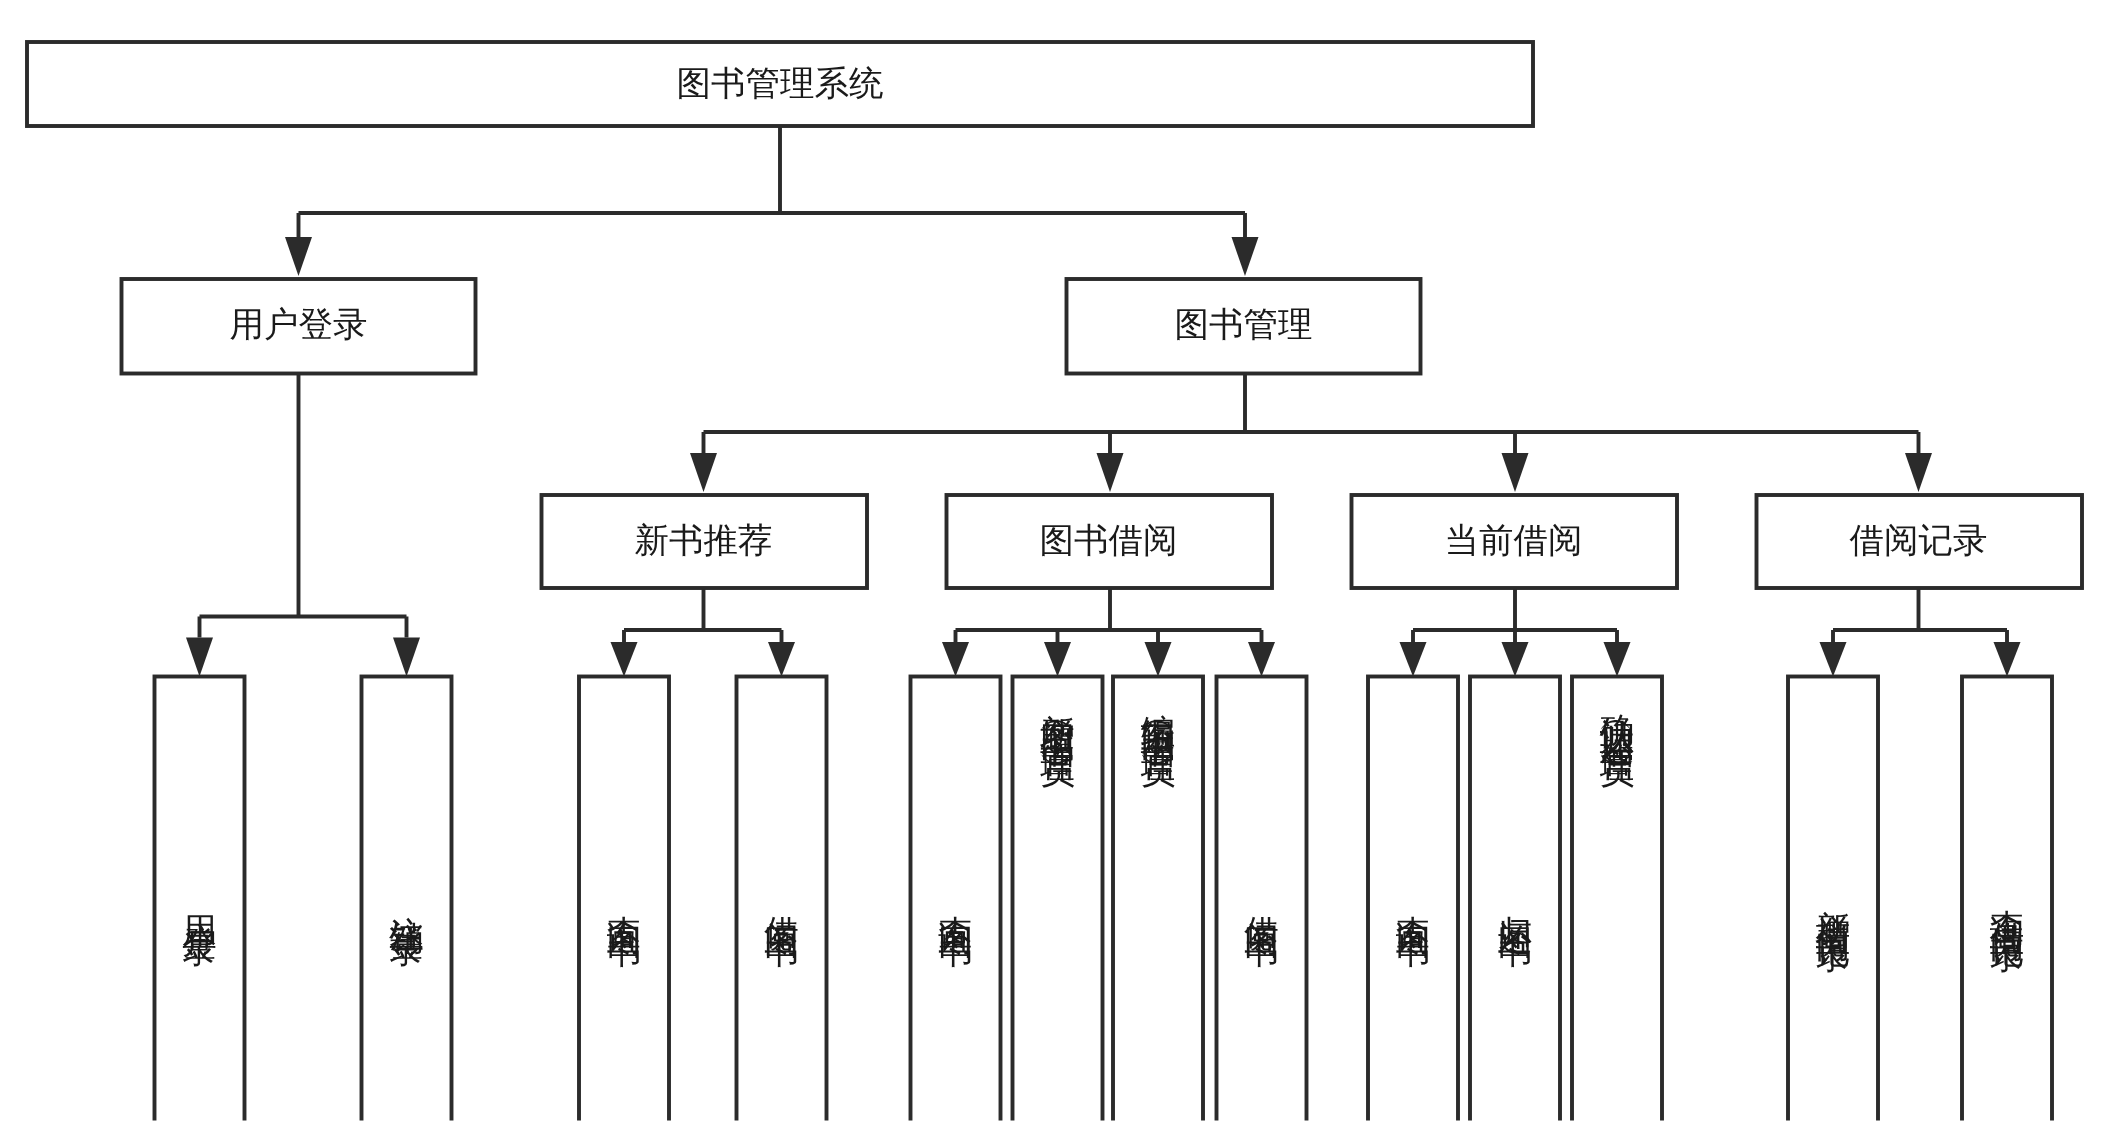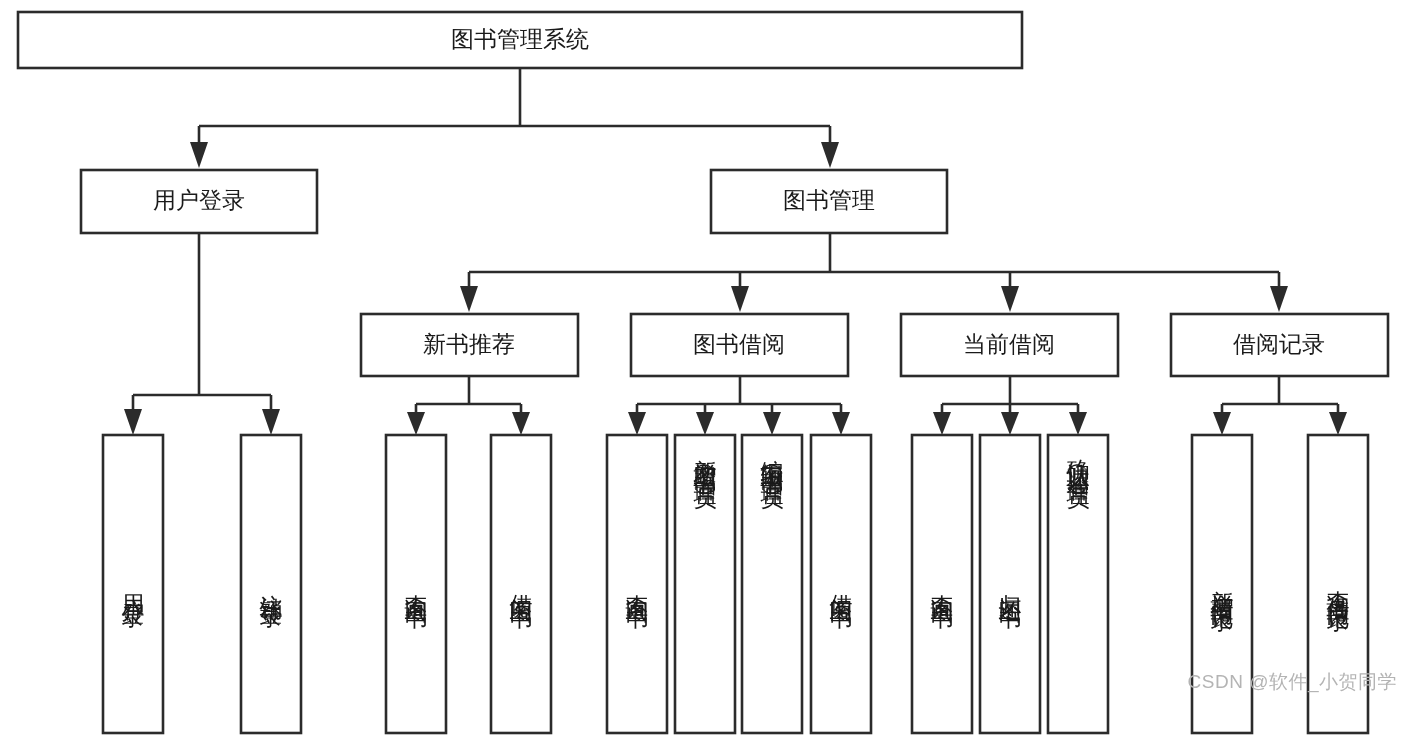--- a/index.html
+++ b/index.html
@@ -10,21 +10,21 @@
   body {
     width: 1405px;
     height: 747px;
     font-family: "Liberation Sans", "DejaVu Sans", sans-serif;
     overflow: hidden;
     position: relative;
   }
   #diagram-root {
     position: absolute;
     left: 0;
-    top: 0;
+    top: 16px;
     width: 1405px;
     height: 701px;
   }
   svg.canvas {
     display: block;
     width: 1405px;
     height: 747px;
   }
   .node-box {
     fill: #ffffff;
@@ -244,15 +244,14 @@
     <span class="leaf-label">确认归还（管理员）</span>
   </div>
 
   <div class="leaf-label-wrap" style="left:1192px; top:435px; width:60px; height:298px; justify-content:center; align-items:center;">
     <span class="leaf-label">新增借阅记录</span>
   </div>
   <div class="leaf-label-wrap" style="left:1308px; top:435px; width:60px; height:298px; justify-content:center; align-items:center;">
     <span class="leaf-label">查询借阅记录</span>
   </div>
 
-  <div class="watermark">CSDN @软件_小贺同学</div>
 
 </div>
 
 </body></html>

